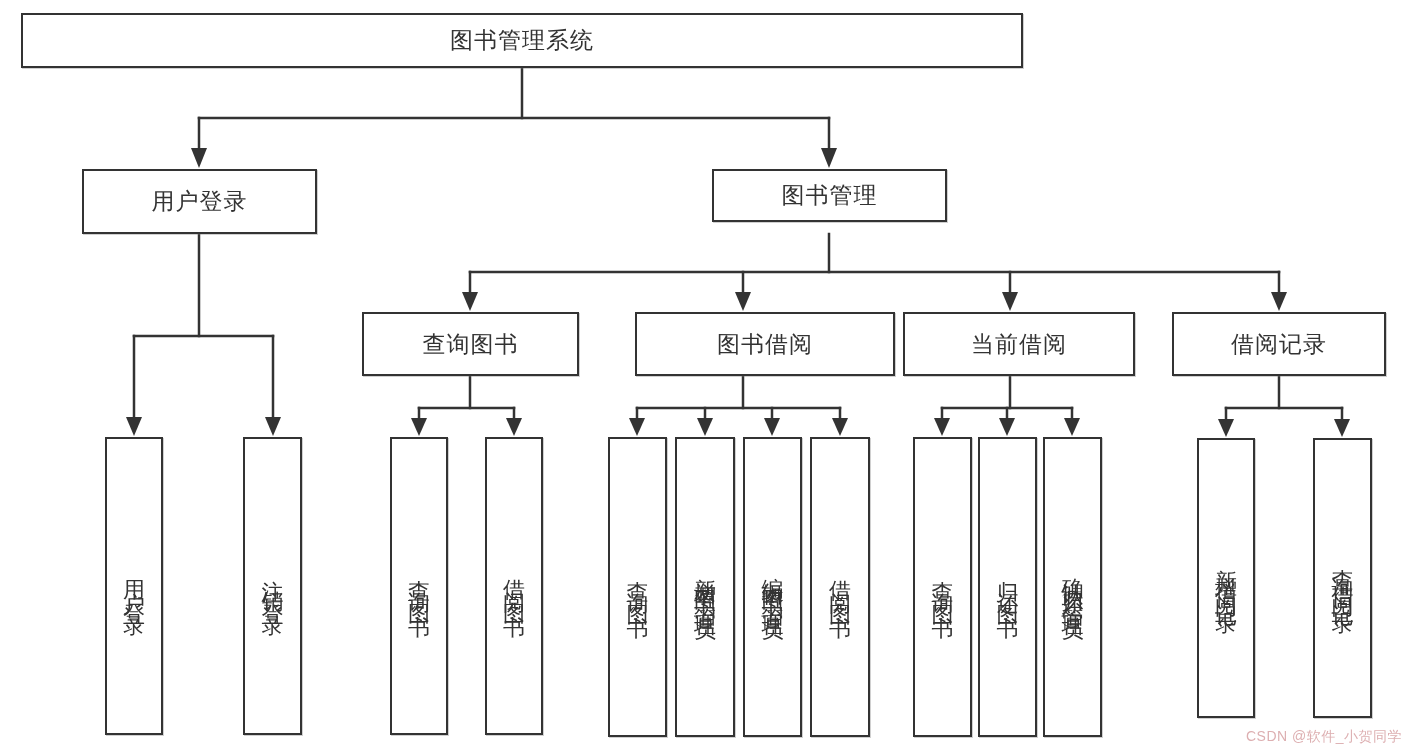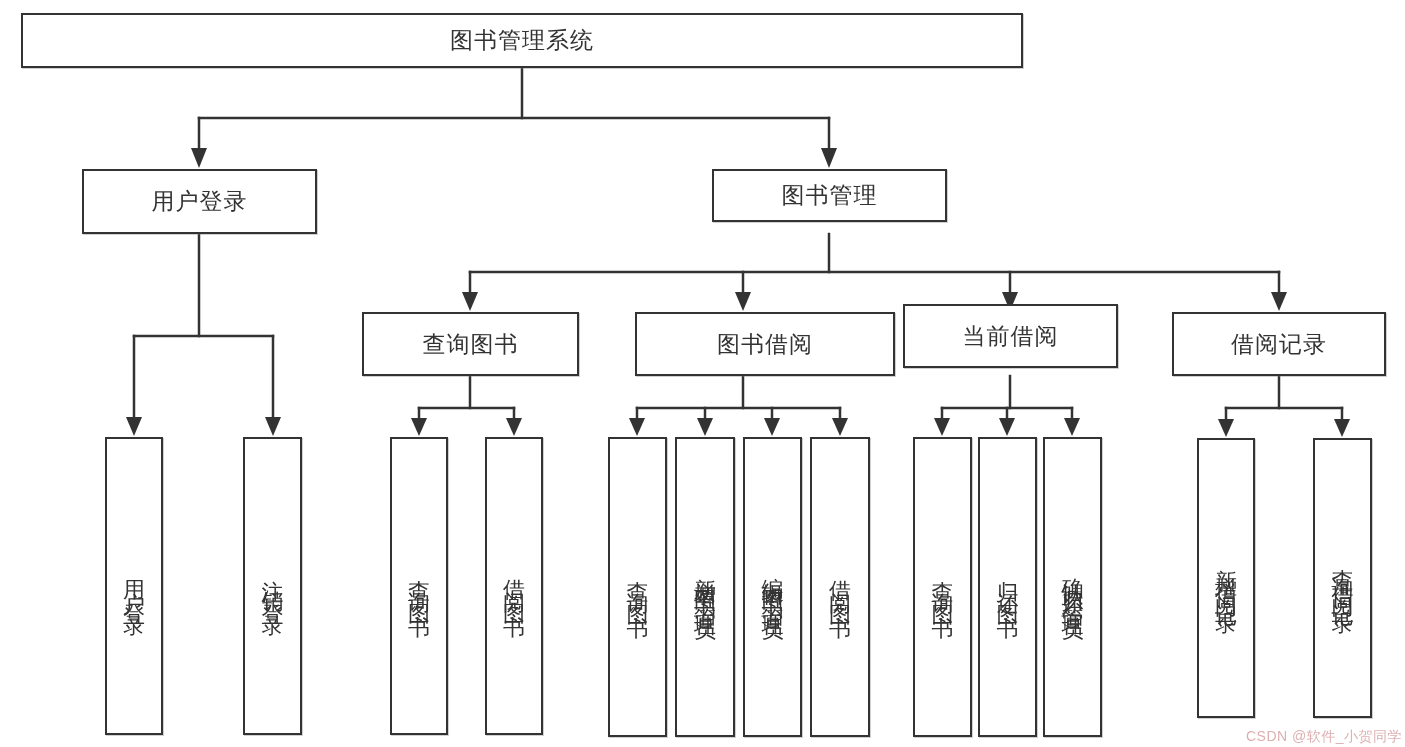--- a/index.html
+++ b/index.html
@@ -130,21 +130,21 @@
     <path class="tri" d="M1334 419 L1350 419 L1342 437 Z"></path>
   </svg>
 
   <div class="node h" style="left:21px;top:13px;width:1002px;height:55px">图书管理系统</div>
 
   <div class="node h" style="left:82px;top:169px;width:235px;height:65px">用户登录</div>
   <div class="node h" style="left:712px;top:169px;width:235px;height:53px">图书管理</div>
 
   <div class="node h" style="left:362px;top:312px;width:217px;height:64px">查询图书</div>
   <div class="node h" style="left:635px;top:312px;width:260px;height:64px">图书借阅</div>
-  <div class="node h" style="left:903px;top:304px;width:215px;height:64px">当前借阅</div>
+  <div class="node h" style="left:903px;top:312px;width:232px;height:64px">当前借阅</div>
   <div class="node h" style="left:1172px;top:312px;width:214px;height:64px">借阅记录</div>
 
   <div class="node v" style="left: 105px; top: 437px; width: 58px; height: 298px; letter-spacing: 12px;">用户登录</div>
   <div class="node v" style="left: 243px; top: 437px; width: 59px; height: 298px; letter-spacing: 12px;">注销登录</div>
 
   <div class="node v" style="left: 390px; top: 437px; width: 58px; height: 298px; letter-spacing: 12px;">查询图书</div>
   <div class="node v" style="left: 485px; top: 437px; width: 58px; height: 298px; letter-spacing: 12px;">借阅图书</div>
 
   <div class="node v" style="left: 608px; top: 437px; width: 59px; height: 300px; letter-spacing: 12px;">查询图书</div>
   <div class="node v" style="left: 675px; top: 437px; width: 60px; height: 300px; letter-spacing: 6px;">新增图书（管理员）</div>

